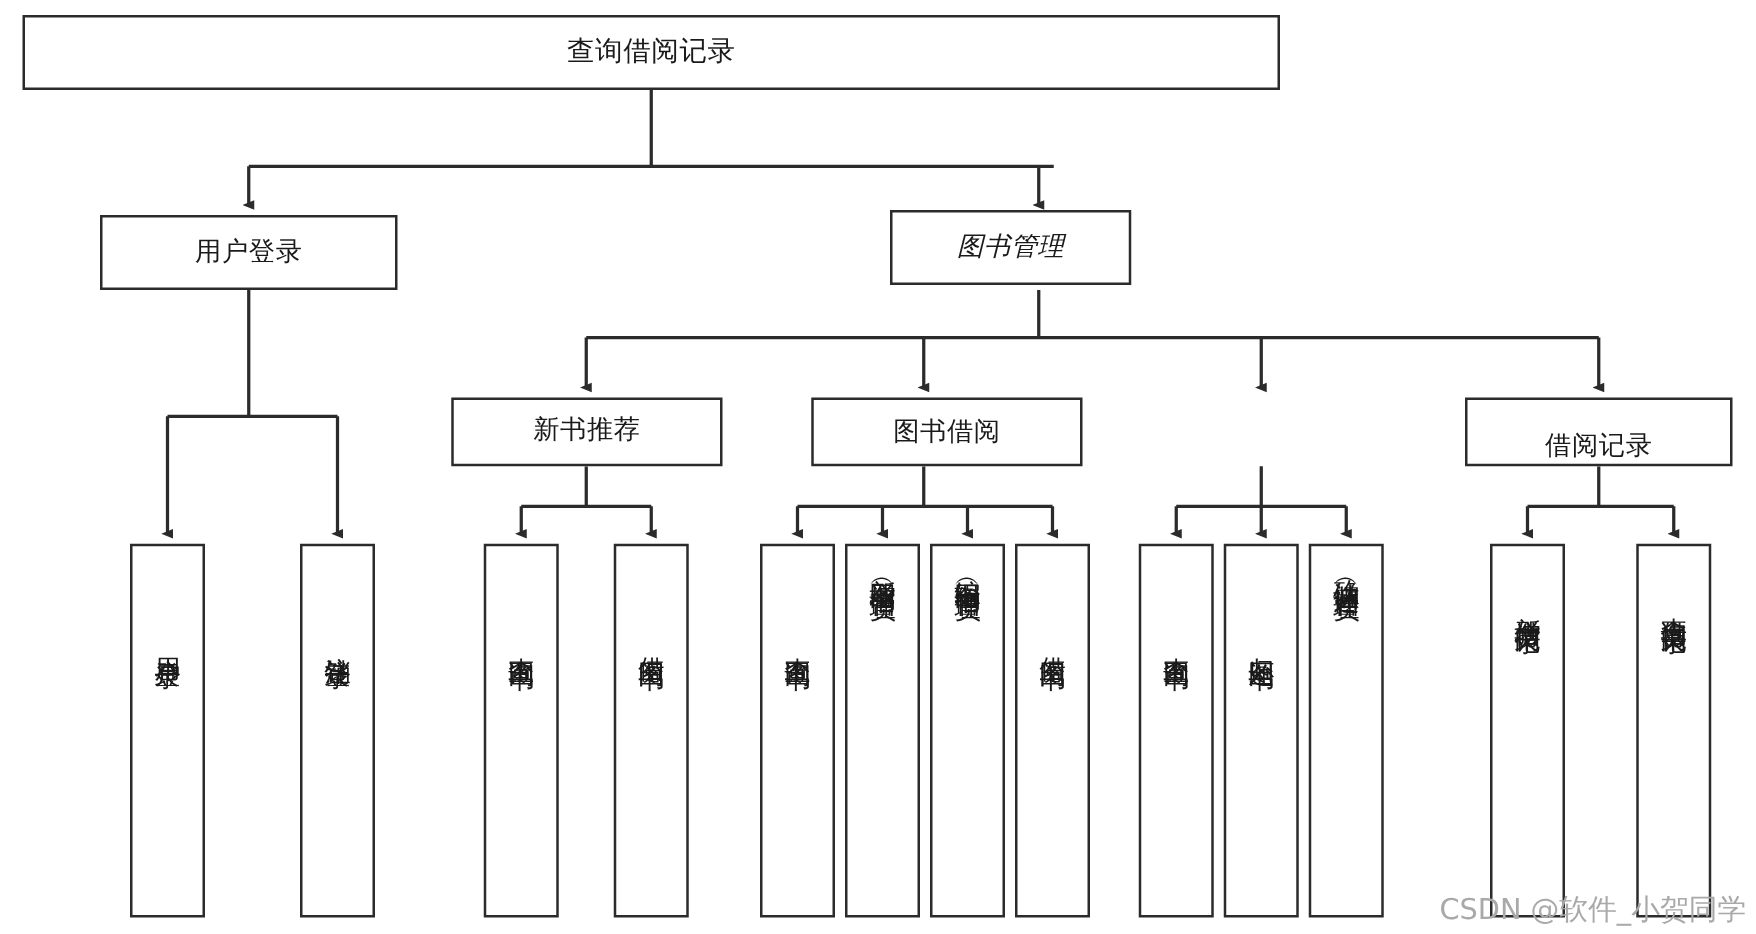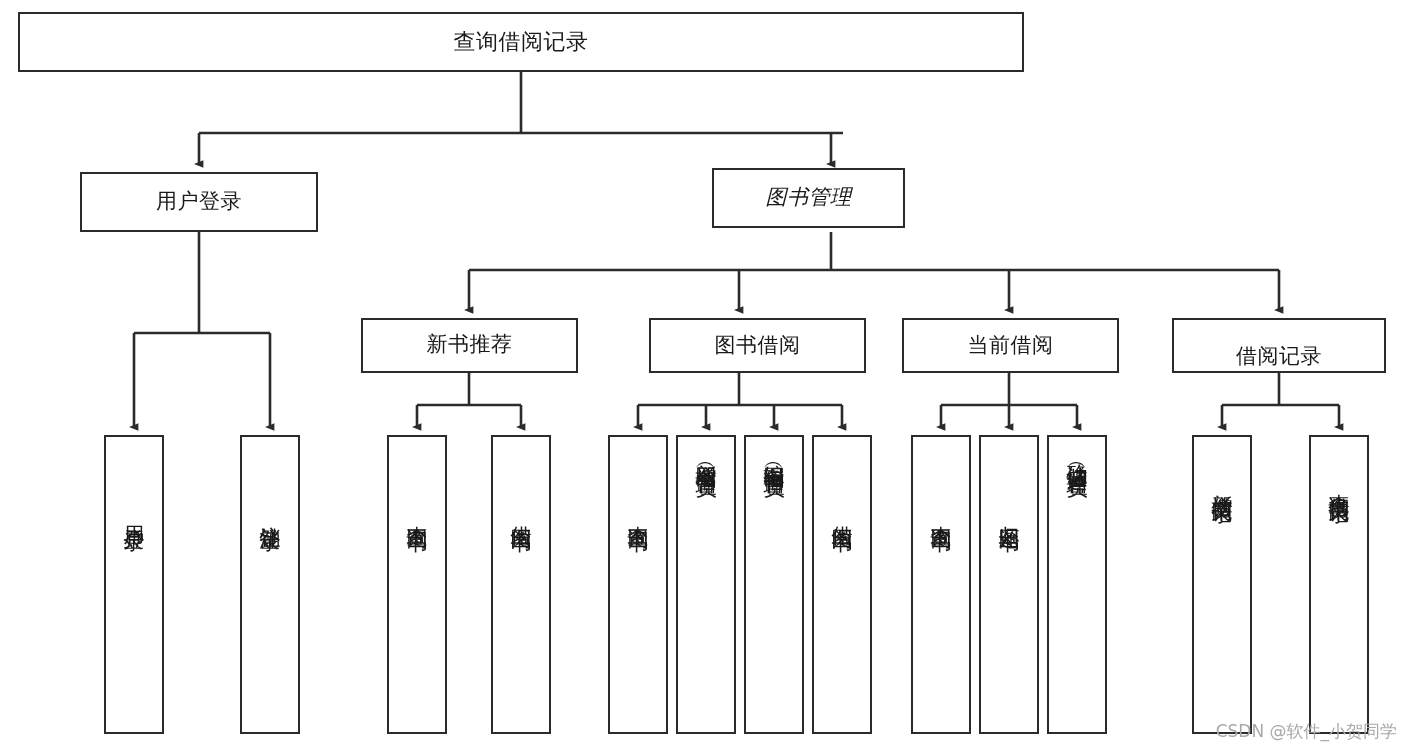--- a/index.html
+++ b/index.html
@@ -62,21 +62,21 @@
     max-height: 100%;
     white-space: nowrap;
   }
   .node.vertical.center .node-label {
     margin-top: 0;
   }
   #watermark {
     position: absolute;
     right: 8px;
     bottom: 4px;
-    font-size: 17px;
+    font-size: 23px;
     color: #a9a9a9;
     white-space: nowrap;
     user-select: none;
   }
 </style>
 </head>
 <body>
 
 <div id="diagram-root">
 
@@ -140,23 +140,20 @@
   <div class="node horizontal" style="left:712px; top:168px; width:193px; height:60px;font-style:italic;">
     <span class="node-label">图书管理</span>
   </div>
 
   <div class="node horizontal" style="left:361px; top:318px; width:217px; height:55px;font-family:Liberation Mono, monospace;">
     <span class="node-label">新书推荐</span>
   </div>
   <div class="node horizontal" style="left:632px; top:318px; width:217px; height:55px;margin-left:17px;">
     <span class="node-label">图书借阅</span>
   </div>
-  <div class="node horizontal" style="left:902px; top:318px; width:217px; height:55px;">
-    <span class="node-label">当前借阅</span>
-  </div>
   <div class="node horizontal" style="left:1172px; top:318px; width:214px; height:55px;align-items:flex-end;">
     <span class="node-label">借阅记录</span>
   </div>
 
   <div class="node vertical center" style="left:104px; top:435px; width:60px; height:299px; padding-top:72px;">
     <span class="node-label">用户登录</span>
   </div>
   <div class="node vertical center" style="left:240px; top:435px; width:60px; height:299px; padding-top:72px;">
     <span class="node-label">注销登录</span>
   </div>

